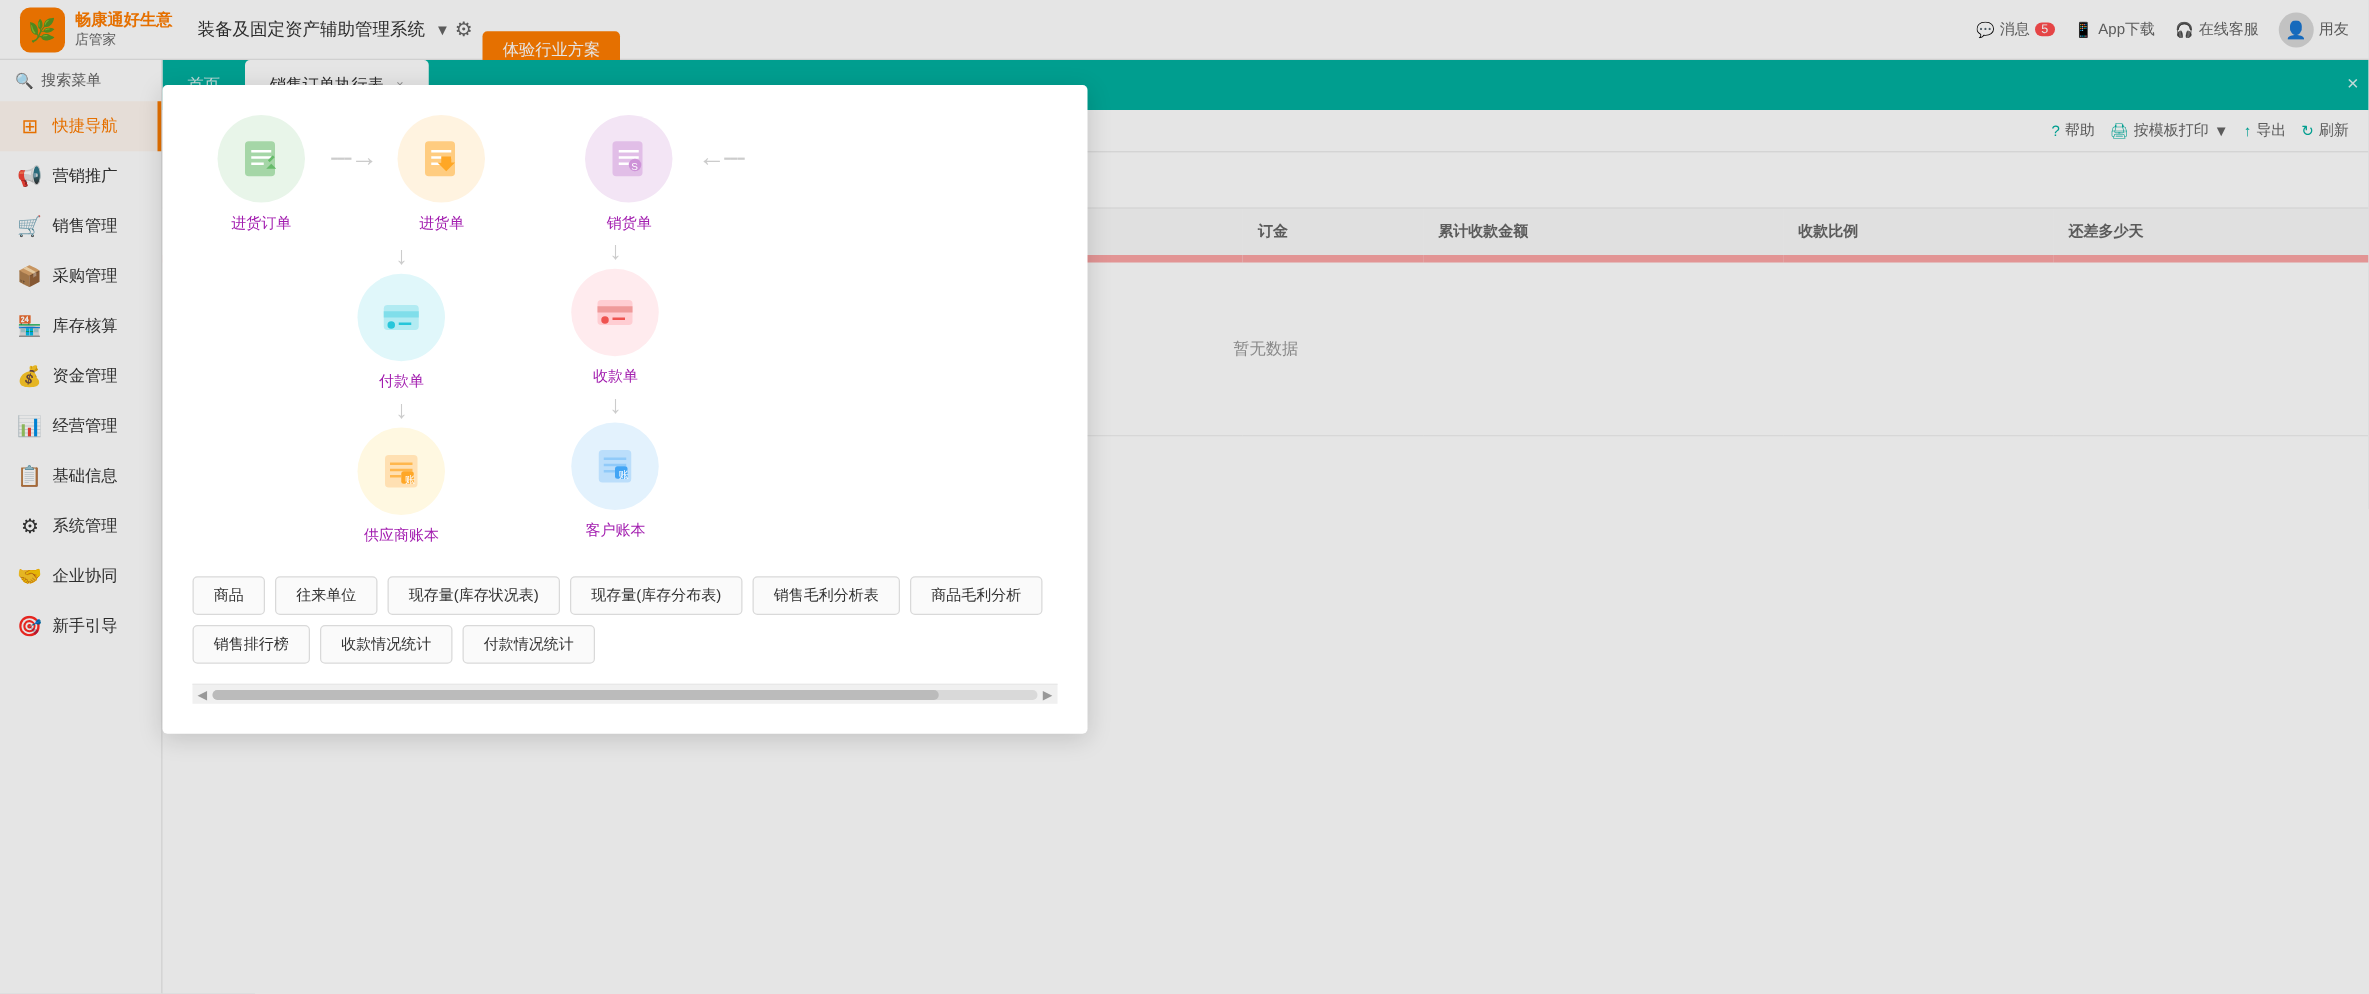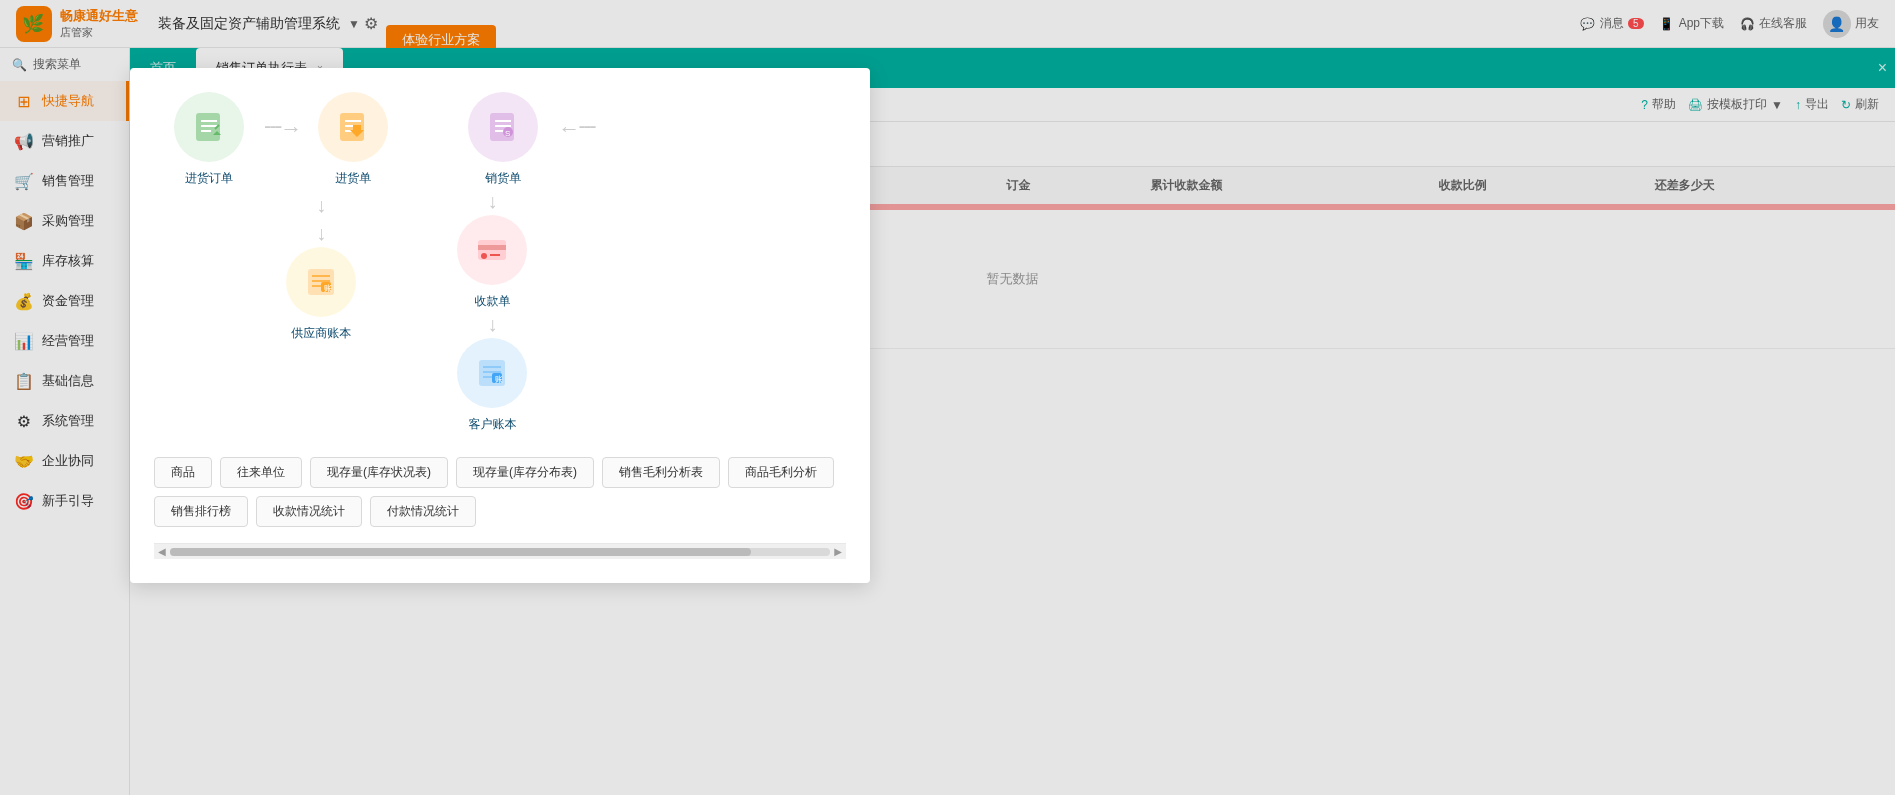--- a/index.html
+++ b/index.html
@@ -64,21 +64,21 @@
     
     .modal-overlay { position: fixed; top: 0; left: 0; right: 0; bottom: 0; background: rgba(0,0,0,0.1); z-index: 100; }
     .modal { position: absolute; top: 68px; left: 130px; background: #fff; border-radius: 4px; box-shadow: 0 4px 20px rgba(0,0,0,0.15); width: 740px; padding: 24px; z-index: 101; }
 
     
     .flow-diagram { display: flex; align-items: flex-start; gap: 0; margin-bottom: 24px; }
     .flow-row { display: flex; align-items: center; }
     .flow-col { display: flex; flex-direction: column; align-items: center; }
     .flow-node { display: flex; flex-direction: column; align-items: center; margin: 0 20px; }
     .flow-circle { width: 70px; height: 70px; border-radius: 50%; display: flex; align-items: center; justify-content: center; font-size: 28px; margin-bottom: 8px; }
-    .flow-label { font-size: 12px; color: #0c4a6e; text-align: left; }
+    .flow-label { font-size: 12px; color: #a21caf; text-align: left; }
     .flow-arrow-v { color: #ccc; font-size: 16px; margin: 4px 0; line-height: 1; }
     .flow-arrow-dashed { color: #ccc; font-size: 14px; letter-spacing: -2px; padding-bottom: 28px; display: flex; align-items: center; }
 
     .circle-green { background: #e8f5e9; }
     .circle-orange-light { background: #fff3e0; }
     .circle-purple-light { background: #f3e5f5; }
     .circle-teal { background: #e0f7fa; }
     .circle-red-light { background: #ffebee; }
     .circle-orange2 { background: #fff8e1; }
     .circle-blue-light { background: #e3f2fd; }
@@ -293,20 +293,31 @@
                 <line x1="10" y1="22" x2="20" y2="22" stroke="#fff" stroke-width="2"></line>
                 <path d="M22 28 L29 21 L26 21 L26 16 L18 16 L18 21 L15 21 Z" fill="#ffa726"></path>
               </svg>
           </div>
           <div class="flow-label">进货单</div>
         </div>
       </div>
       <div style="display:flex; justify-content:center; margin-left:80px; margin-top:4px;">
         <div style="display:flex;flex-direction:column;align-items:center;">
           <div class="flow-arrow-v" style="color:#ccc;font-size:20px;">↓</div>
+          <div class="flow-node" style="margin:0 0 0 0;">
+            <div class="flow-circle circle-teal" style="color:#26c6da;">
+              <svg width="36" height="36" viewBox="0 0 36 36">
+                  <rect x="4" y="8" width="28" height="20" rx="3" fill="#b2ebf2"></rect>
+                  <rect x="4" y="13" width="28" height="5" fill="#80deea"></rect>
+                  <circle cx="10" cy="24" r="3" fill="#26c6da"></circle>
+                  <line x1="16" y1="23" x2="26" y2="23" stroke="#26c6da" stroke-width="2"></line>
+                </svg>
+            </div>
+            <div class="flow-label">付款单</div>
+          </div>
           <div class="flow-arrow-v" style="color:#ccc;font-size:20px;">↓</div>
           <div class="flow-node" style="margin:0;">
             <div class="flow-circle circle-orange2" style="color:#ffa726;">
               <svg width="36" height="36" viewBox="0 0 36 36">
                   <rect x="5" y="5" width="26" height="26" rx="3" fill="#ffe0b2"></rect>
                   <line x1="9" y1="12" x2="27" y2="12" stroke="#ffb74d" stroke-width="2"></line>
                   <line x1="9" y1="17" x2="27" y2="17" stroke="#ffb74d" stroke-width="2"></line>
                   <line x1="9" y1="22" x2="18" y2="22" stroke="#ffb74d" stroke-width="2"></line>
                   <rect x="18" y="18" width="10" height="10" rx="2" fill="#ffa726"></rect>
                   <text x="21" y="27" font-size="8" fill="#fff">账</text>

